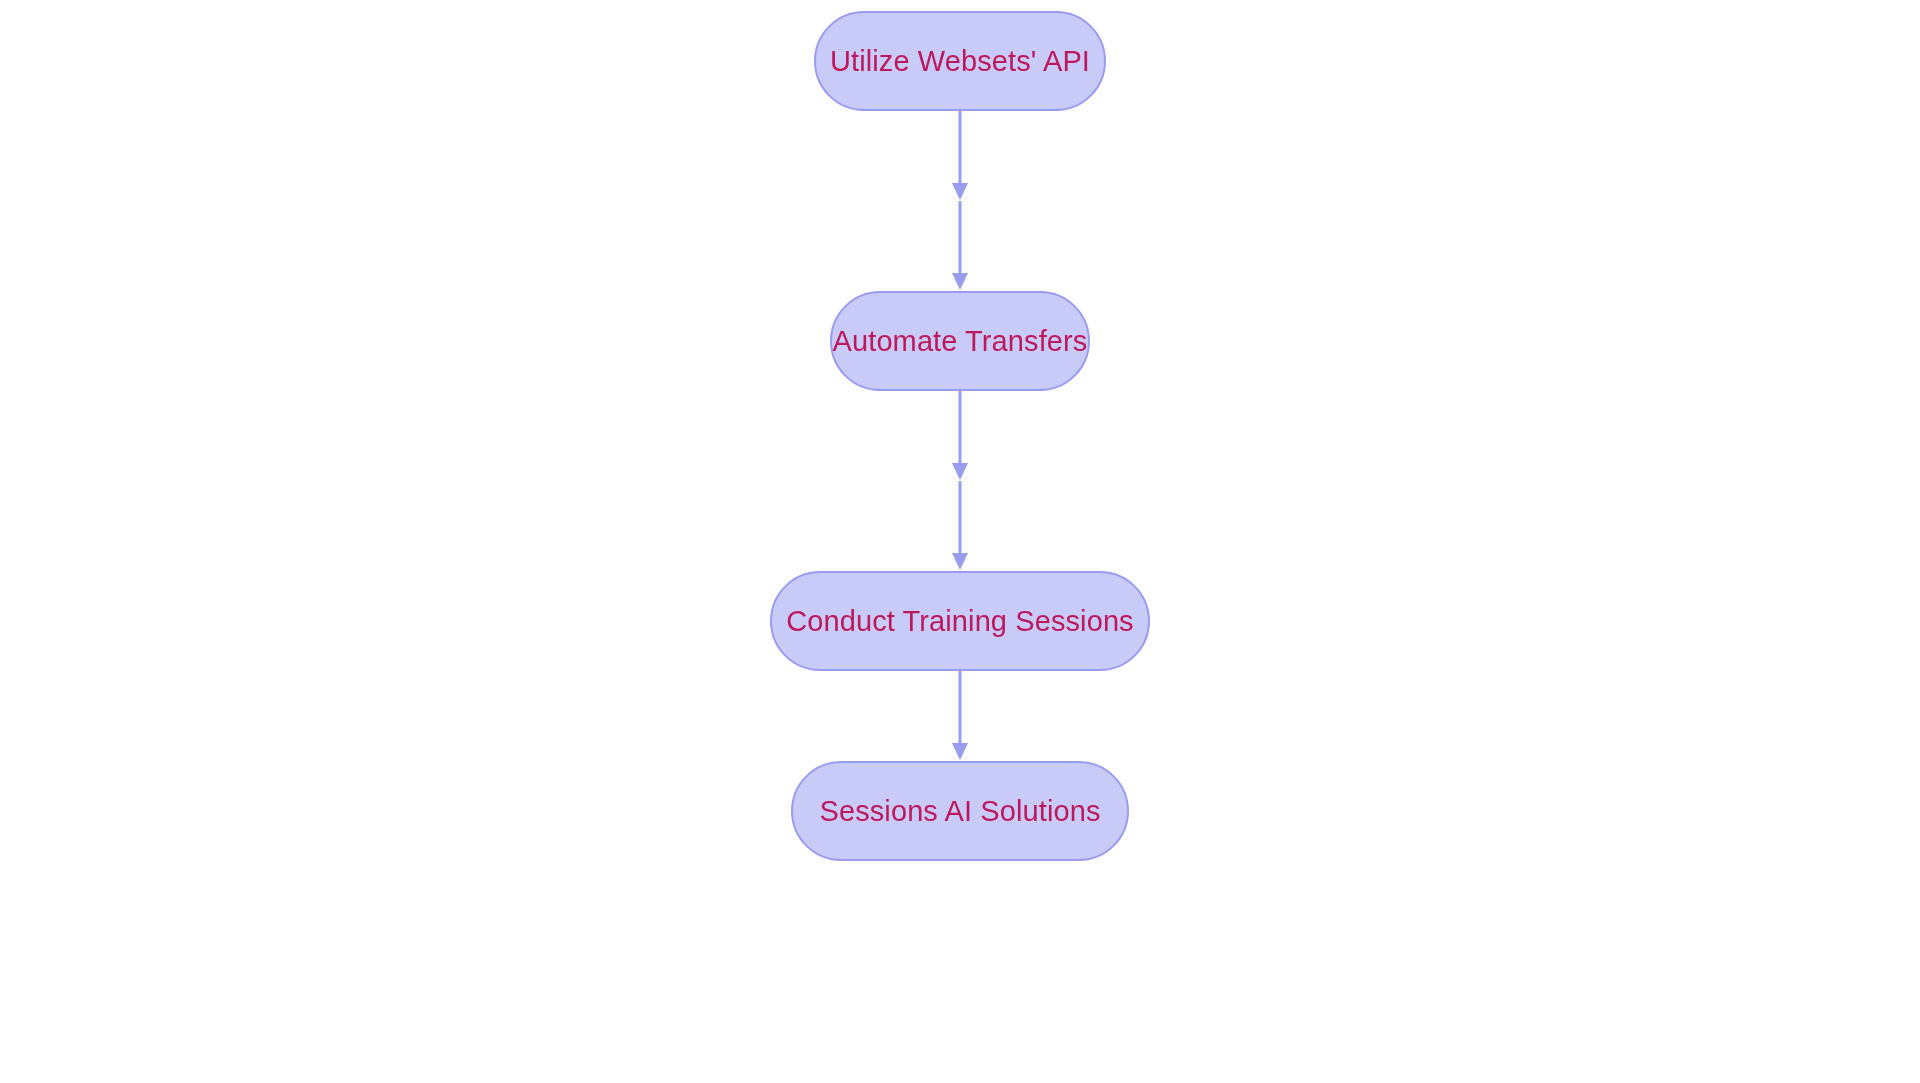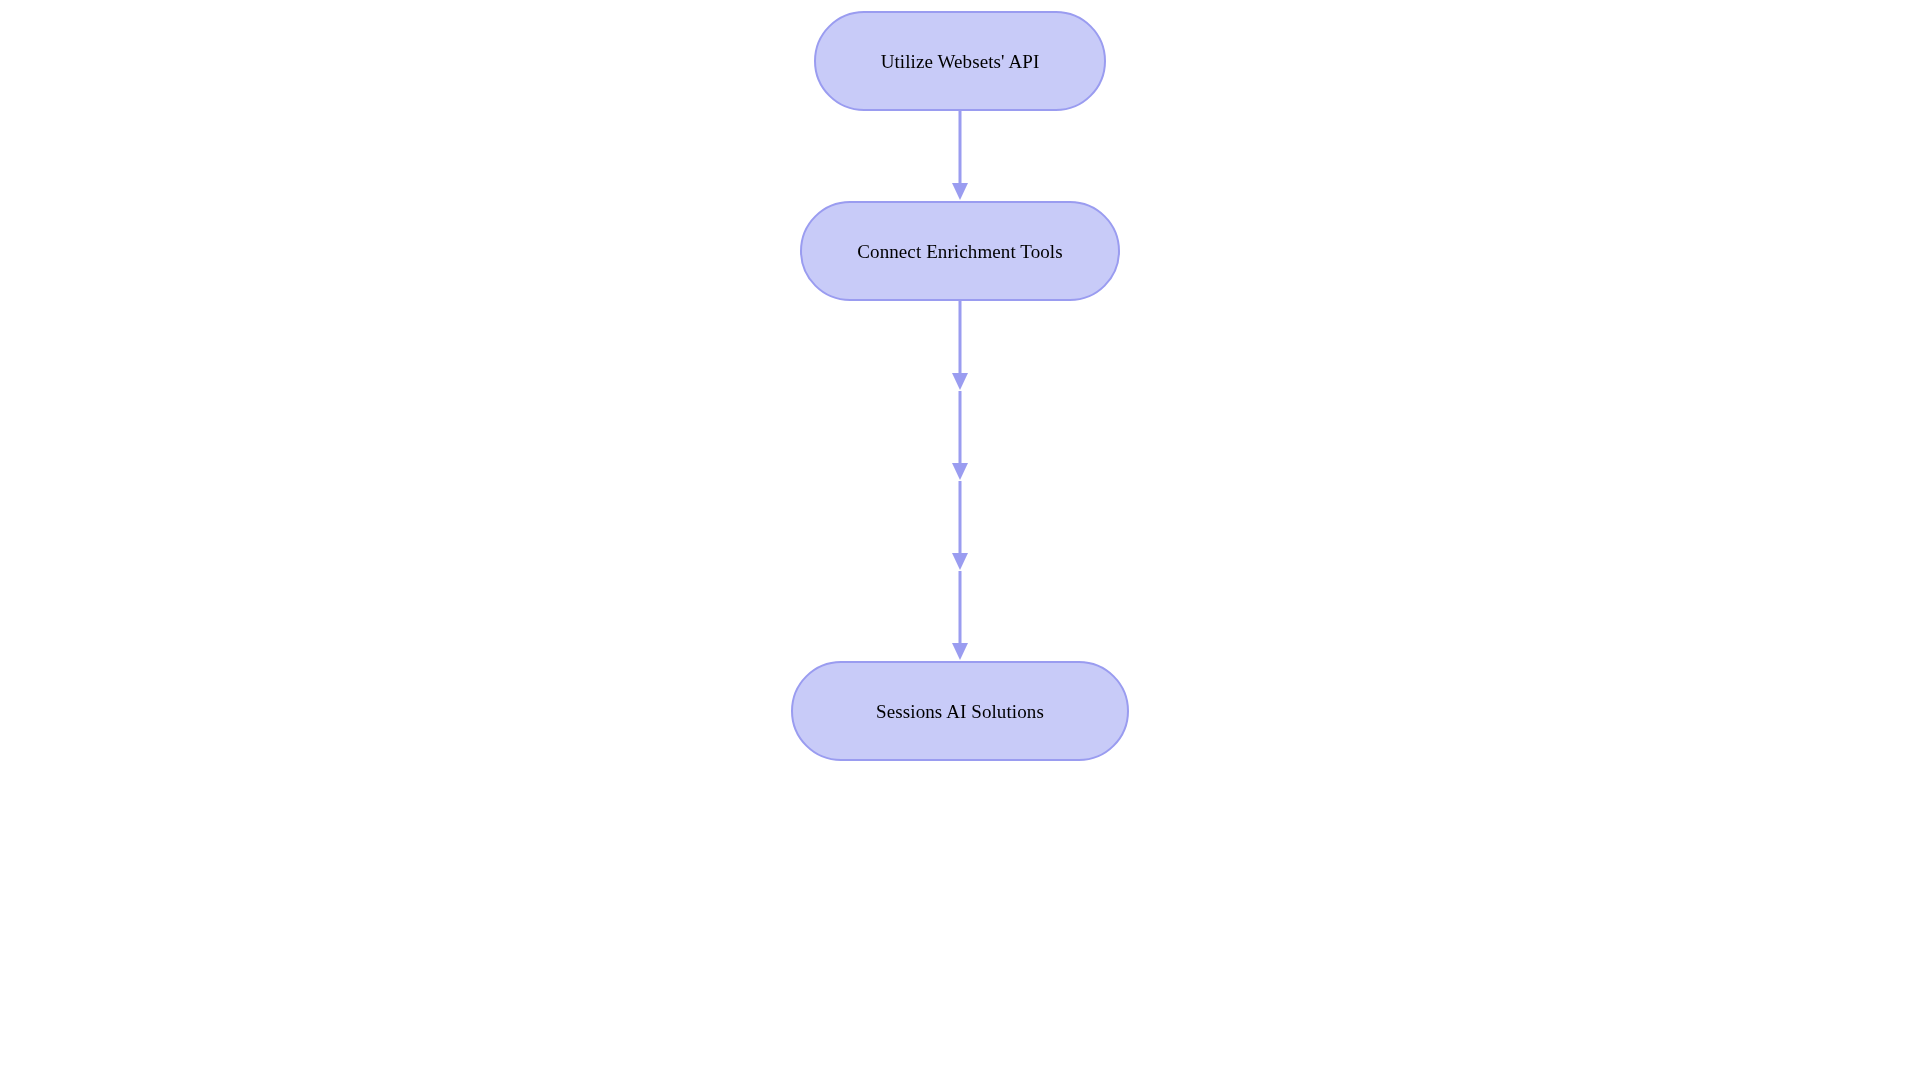--- a/index.html
+++ b/index.html
@@ -38,23 +38,23 @@
     border-radius: 50px;
     background: #c8cbf8;
     border: 2px solid #9a9cf0;
     display: flex;
     align-items: center;
     justify-content: center;
     flex: 0 0 auto;
   }
 
   .node-label {
-    color: #000000;
-    font-family: Liberation Serif, serif;
-    font-size: 19px;
+    color: #be185d;
+    font-family: Liberation Sans, sans-serif;
+    font-size: 29px;
     font-weight: 400;
     line-height: 1;
     letter-spacing: 0.1px;
     white-space: nowrap;
   }
 
   .connector {
     position: relative;
     width: 18px;
     height: 90px;
@@ -96,41 +96,44 @@
 
     <div class="node n0">
       <span class="node-label">Utilize Websets' API</span>
     </div>
 
     <div class="connector">
       <span class="stem"></span>
       <span class="head"></span>
     </div>
 
-    <div class="node n1">
-      <span class="node-label">Connect Enrichment Tools</span>
+
+    <div class="connector">
+      <span class="stem"></span>
+      <span class="head"></span>
+    </div>
+
+    <div class="node n2">
+      <span class="node-label">Automate Transfers</span>
     </div>
 
     <div class="connector">
       <span class="stem"></span>
       <span class="head"></span>
     </div>
 
 
     <div class="connector">
       <span class="stem"></span>
       <span class="head"></span>
     </div>
 
-
-    <div class="connector">
-      <span class="stem"></span>
-      <span class="head"></span>
+    <div class="node n4">
+      <span class="node-label">Conduct Training Sessions</span>
     </div>
-
 
     <div class="connector">
       <span class="stem"></span>
       <span class="head"></span>
     </div>
 
     <div class="node n5">
       <span class="node-label">Sessions AI Solutions</span>
     </div>
 

